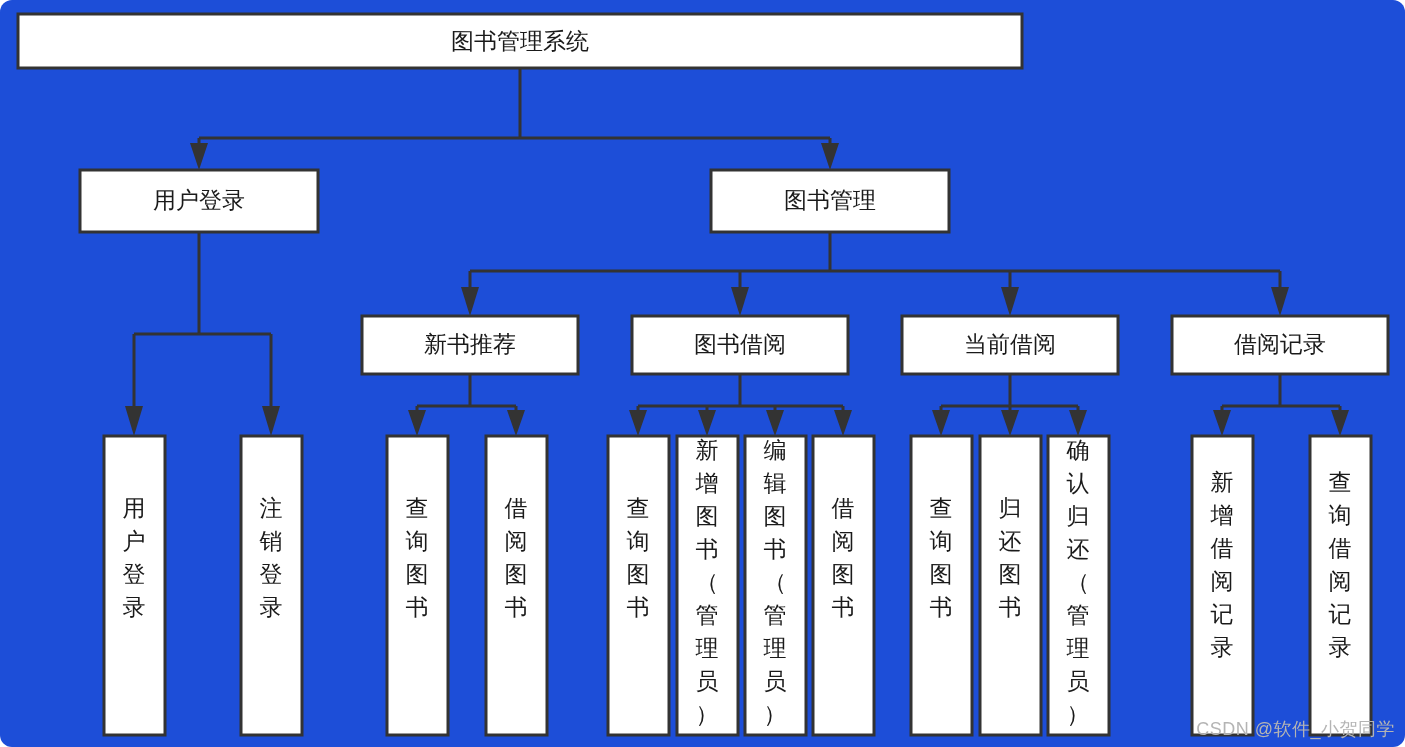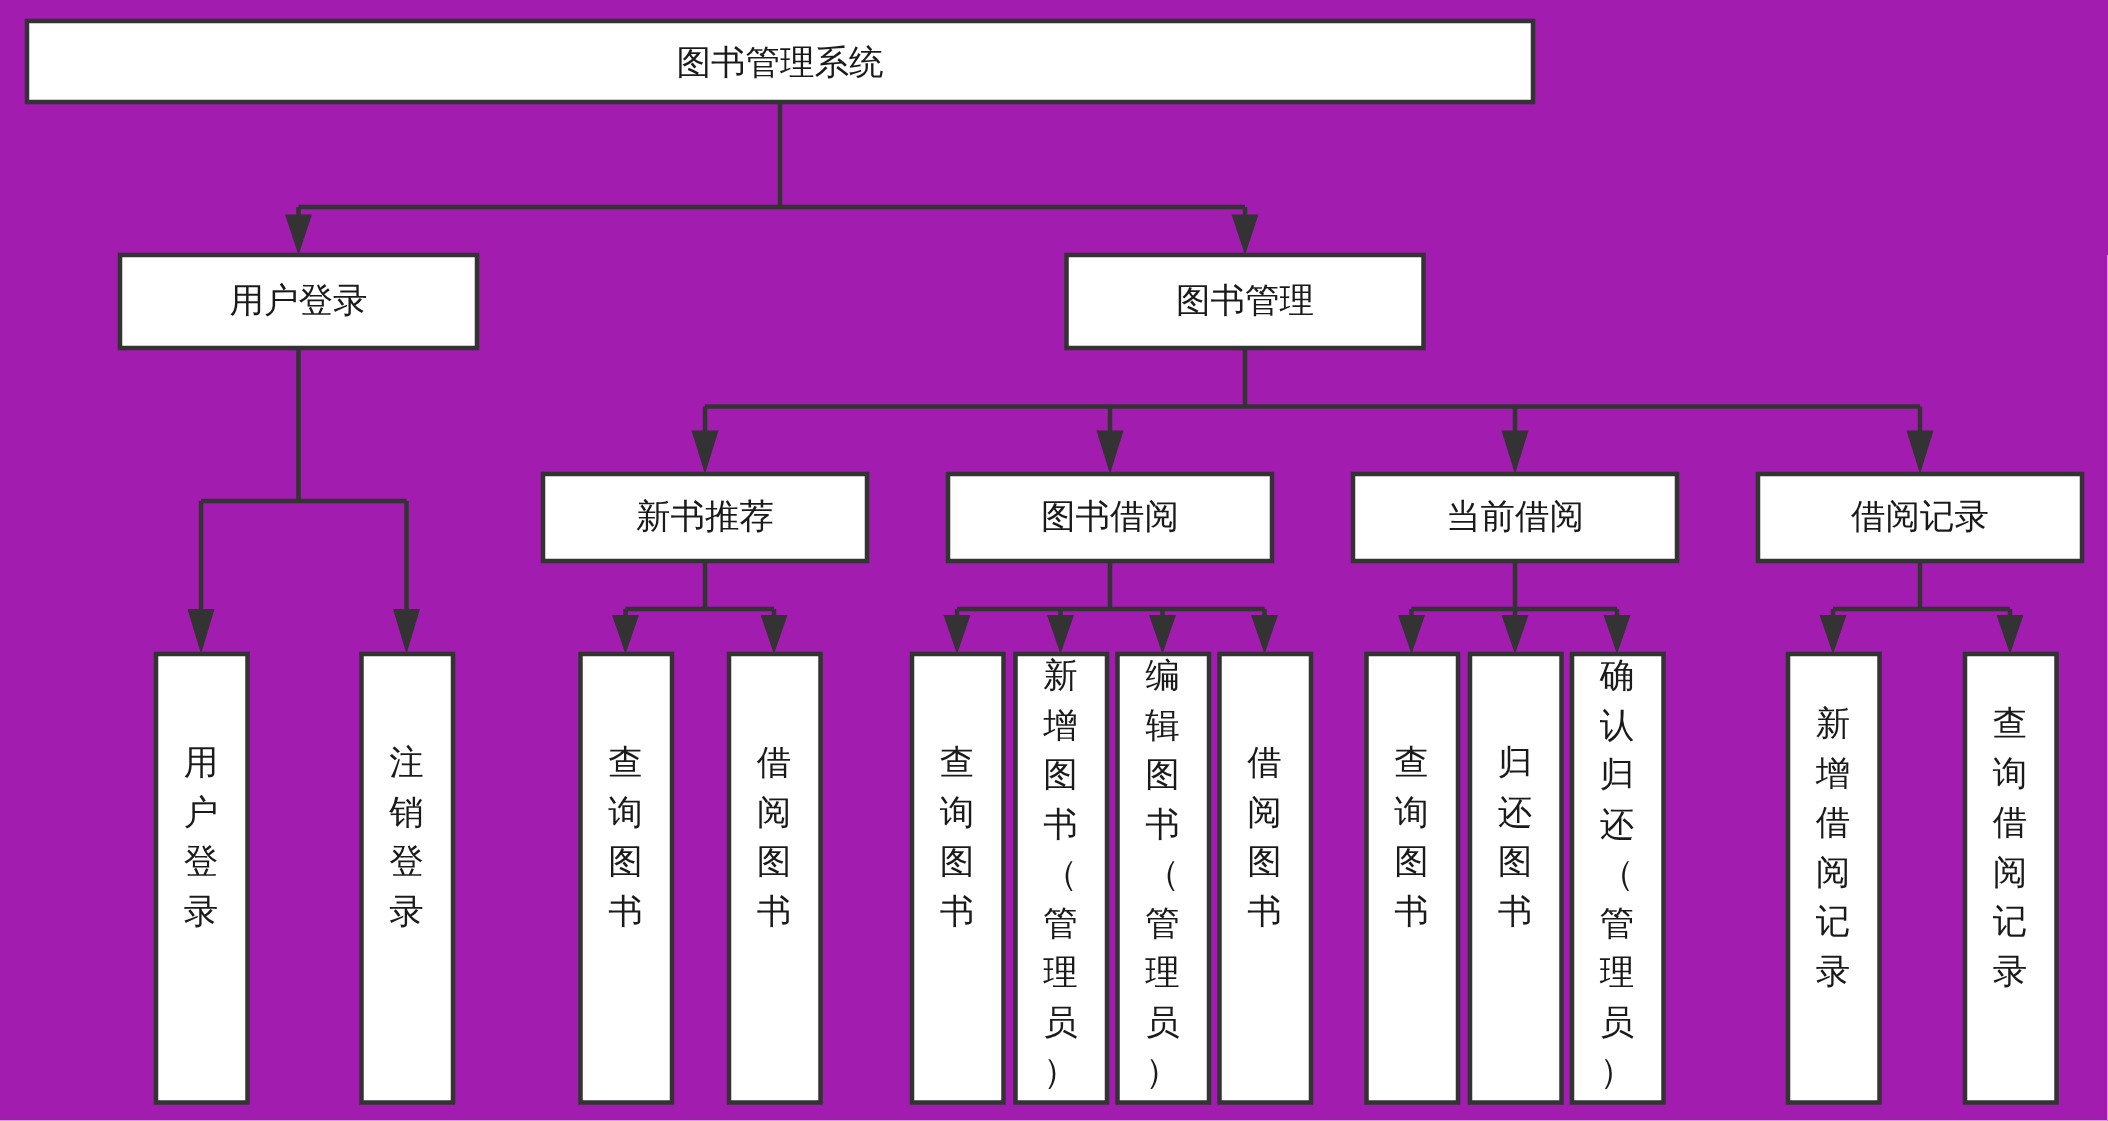--- a/index.html
+++ b/index.html
@@ -10,21 +10,22 @@
   body {
     width: 1405px;
     height: 747px;
     font-family: "Liberation Sans", "DejaVu Sans", sans-serif;
     overflow: hidden;
   }
   #diagram-root {
     position: relative;
     width: 1405px;
     height: 747px;
-    background: #a21caf;
+    background: #1d4ed8;
+    border-radius: 12px;
   }
   svg#flow-svg {
     position: absolute;
     top: 0;
     left: 0;
     width: 1405px;
     height: 747px;
   }
   .node-box {
     fill: #ffffff;
@@ -235,14 +236,15 @@
       <rect class="node-box" x="1192" y="436" width="61" height="299"></rect>
       <text class="node-label-vertical" x="1222" y="490"><tspan x="1222" y="490">新</tspan><tspan x="1222" y="523">增</tspan><tspan x="1222" y="556">借</tspan><tspan x="1222" y="589">阅</tspan><tspan x="1222" y="622">记</tspan><tspan x="1222" y="655">录</tspan></text>
     </g>
     <g>
       <rect class="node-box" x="1310" y="436" width="61" height="299"></rect>
       <text class="node-label-vertical" x="1340" y="490"><tspan x="1340" y="490">查</tspan><tspan x="1340" y="523">询</tspan><tspan x="1340" y="556">借</tspan><tspan x="1340" y="589">阅</tspan><tspan x="1340" y="622">记</tspan><tspan x="1340" y="655">录</tspan></text>
     </g>
 
   </svg>
 
+  <div class="watermark">CSDN @软件_小贺同学</div>
 
 </div>
 
 </body></html>

